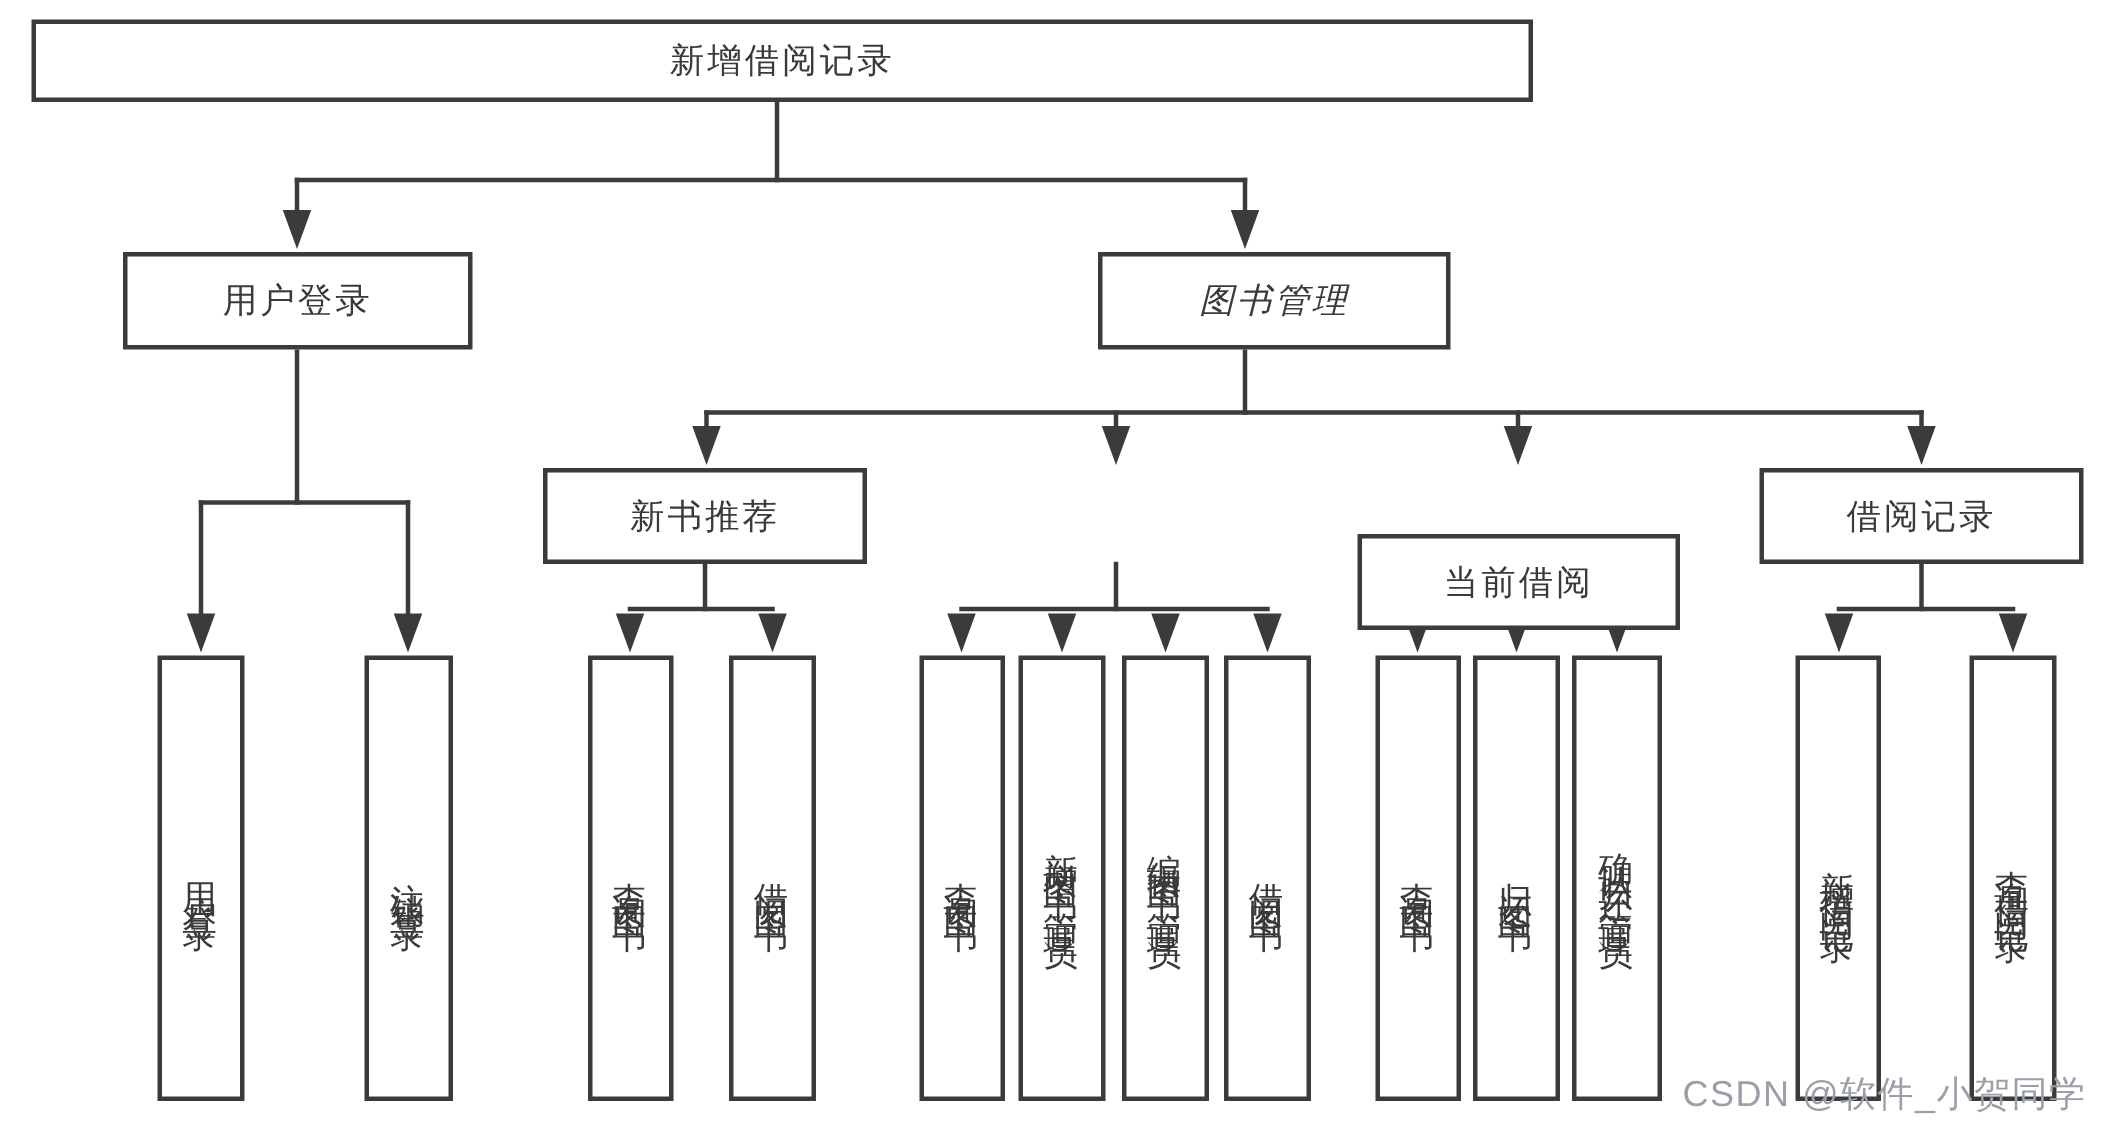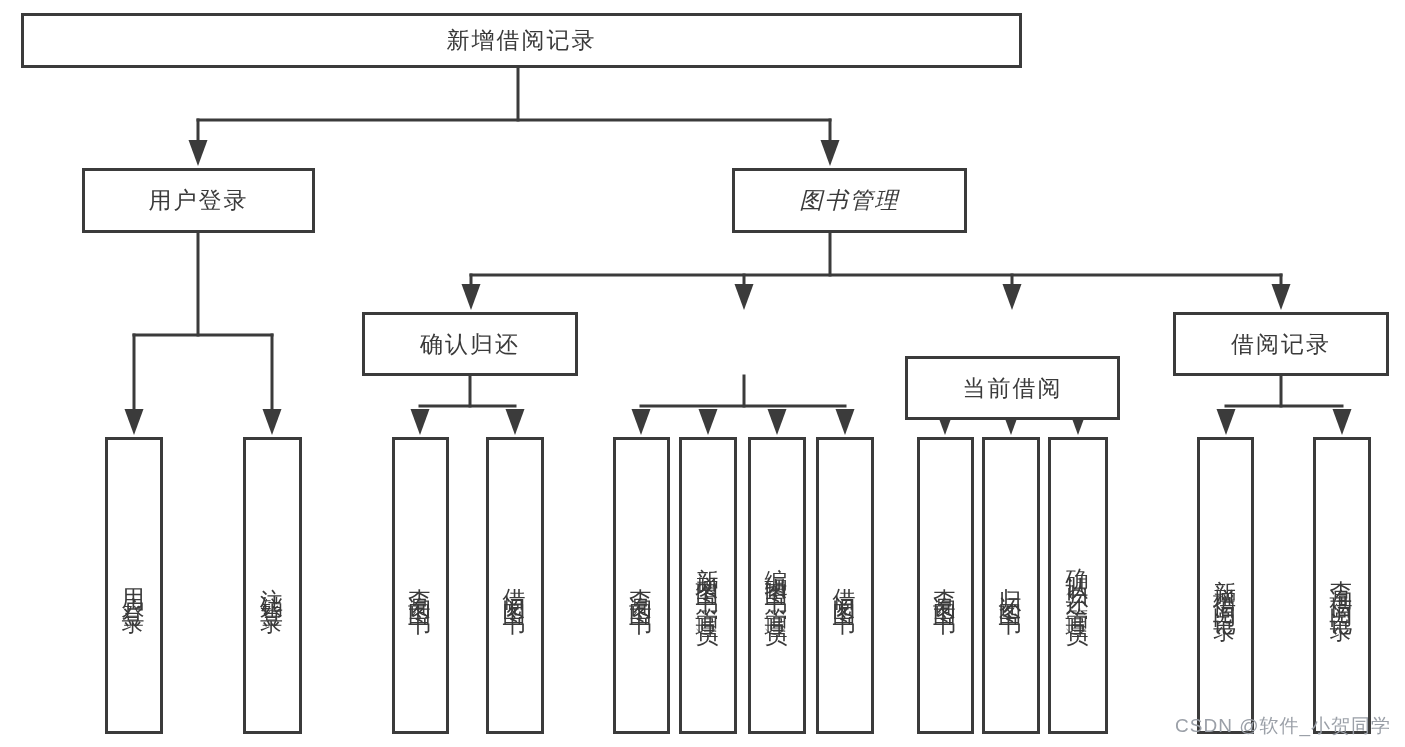--- a/index.html
+++ b/index.html
@@ -48,21 +48,21 @@
     font-size: 23px;
     letter-spacing: 8px;
     color: #3a3a3a;
     top: 437px;
     height: 297px;
   }
   .watermark {
     position: absolute;
     top: 713px;
     right: 14px;
-    font-size: 19px;
+    font-size: 24px;
     letter-spacing: 1px;
     color: #9ba0a8;
     z-index: 5;
     white-space: nowrap;
   }
   
   #n-root { left: 21px;   top: 13px;  width: 1001px; height: 55px; }
   #n-l2a  { left: 82px;   top: 168px; width: 233px;  height: 65px; }
   #n-l2b  { left: 732px;  top: 168px; width: 235px;  height: 65px; font-style: italic; }
   #n-l3a  { left: 362px;  top: 312px; width: 216px;  height: 64px; }
@@ -151,21 +151,21 @@
       <polygon stroke="none" points="1226,435 1216.5,409 1235.5,409"></polygon>
       <polygon stroke="none" points="1342,435 1332.5,409 1351.5,409"></polygon>
     </g>
   </svg>
 
   <div class="node" id="n-root">新增借阅记录</div>
 
   <div class="node" id="n-l2a">用户登录</div>
   <div class="node" id="n-l2b">图书管理</div>
 
-  <div class="node" id="n-l3a">确认归还</div>
+  <div class="node" id="n-l3a">新书推荐</div>
   <div class="node" id="n-l3c">当前借阅</div>
   <div class="node" id="n-l3d">借阅记录</div>
 
   <div class="leaf" id="lf-g1a">用户登录</div>
   <div class="leaf" id="lf-g1b">注销登录</div>
 
   <div class="leaf" id="lf-g2a">查询图书</div>
   <div class="leaf" id="lf-g2b">借阅图书</div>
 
   <div class="leaf" id="lf-g3a">查询图书</div>

